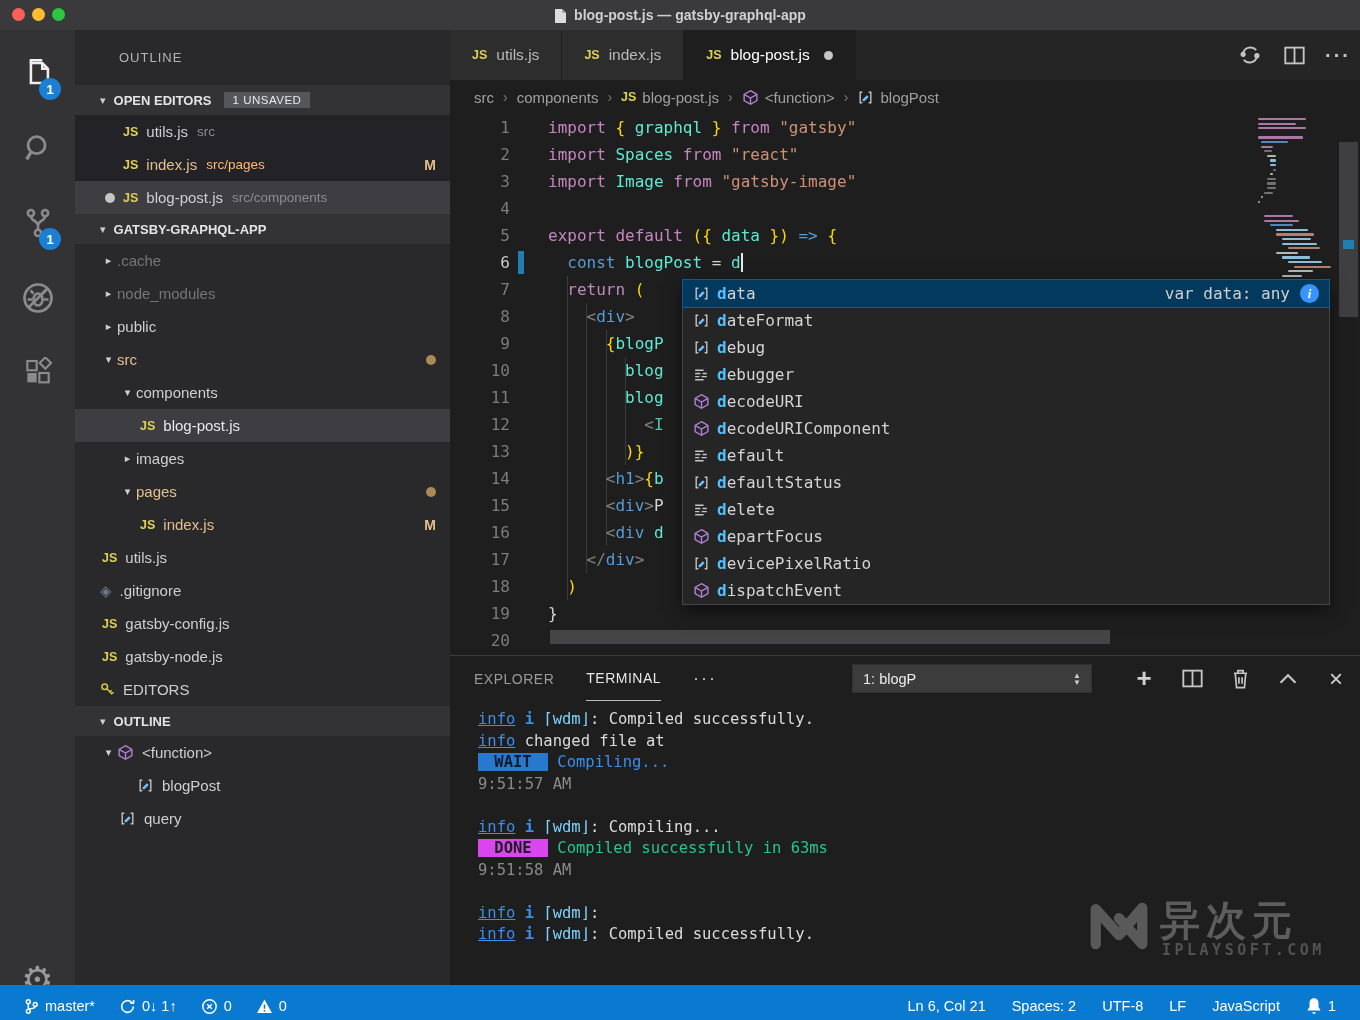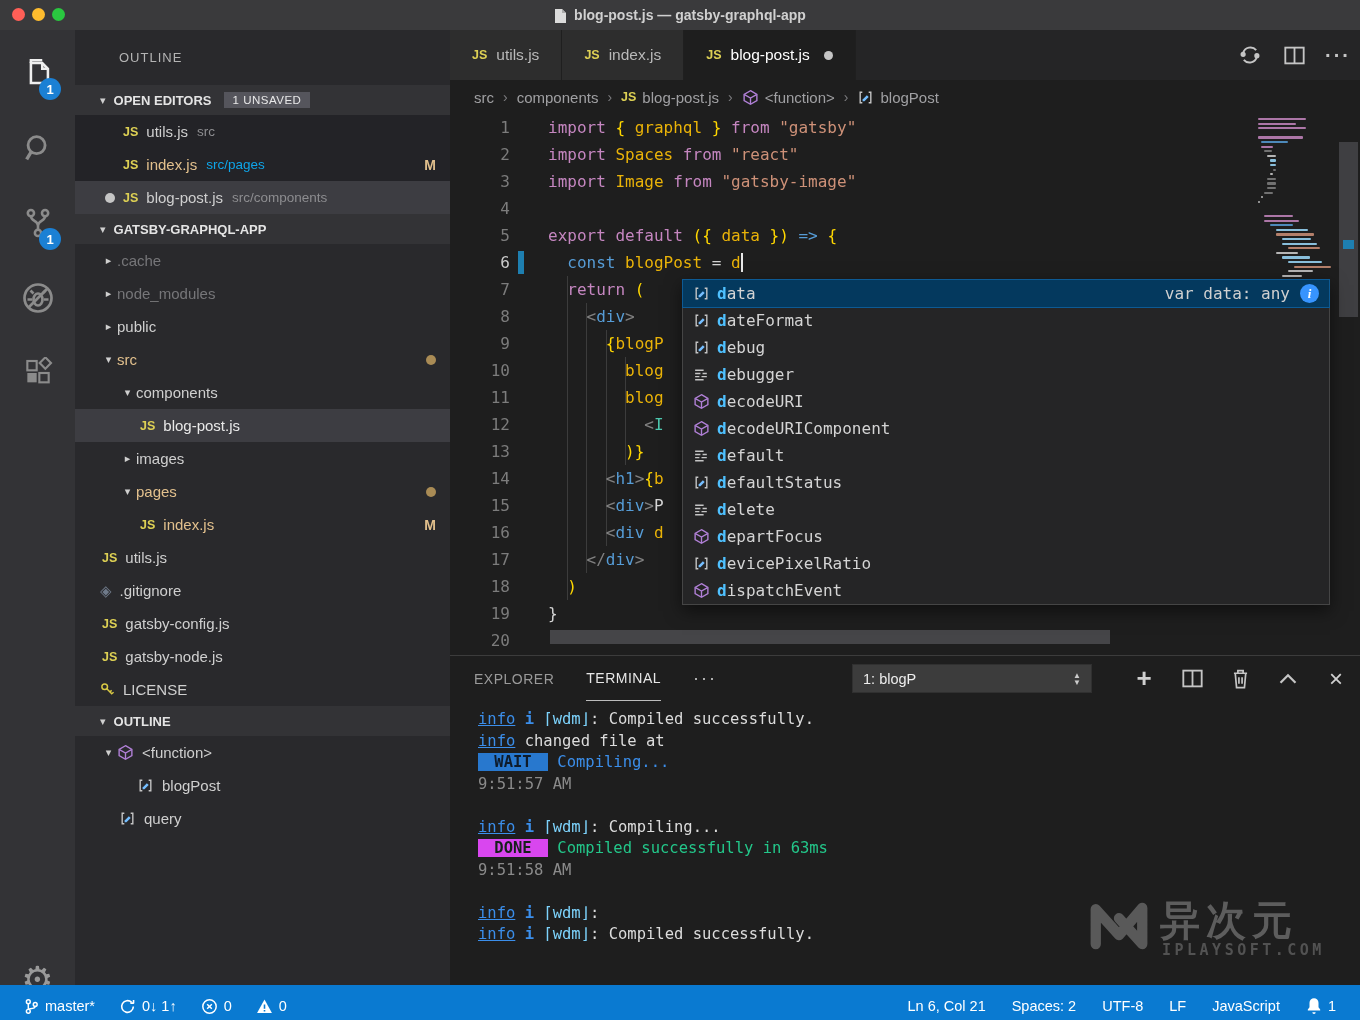--- a/index.html
+++ b/index.html
@@ -27,21 +27,21 @@
   .sb-title{height:55px;display:flex;align-items:center;padding-left:44px;font-size:13px;letter-spacing:1px;color:#b4b4b4}
   .sect{height:30px;display:flex;align-items:center;background:#333336;font-size:13px;font-weight:bold;color:#e4e4e4;padding-left:25px;position:relative}
   .sect .tri{margin-right:8px;font-size:11px;color:#cfcfcf}
   .sect .badge2{margin-left:12px;background:#55555c;color:#e8e8e8;font-weight:normal;font-size:11.5px;padding:2px 9px;letter-spacing:.5px}
   .row{height:33px;display:flex;align-items:center;font-size:15px;position:relative;white-space:nowrap;cursor:pointer}
   .row.sel{background:#3d3d42}
   .row .chev{width:17px;font-size:11px;color:#cfcfcf;text-align:center;flex:none}
   .fjs{color:#ddd054;font-weight:bold;font-size:12.5px;margin:0 8px 0 2px;flex:none}
   .row .dim{color:#767679}.row .mod{color:#e2c08d}.row .plain{color:#cfcfcf}.row .white{color:#e8e8e8}
   .row .path{margin-left:9px;color:#8d8d90;font-size:13.5px}
-  .row .path.mod{color:#0ea5e9}
+  .row .path.mod{color:#fdba74}
   .row .rbadge{position:absolute;right:14px;color:#e2c08d;font-size:14px;font-weight:bold}
   .row .dotbadge{position:absolute;right:14px;width:10px;height:10px;border-radius:50%;background:#a98b55}
   .row .udot{width:10px;height:10px;border-radius:50%;background:#c5c5c5;margin:0 6px 0 2px;flex:none}
   #open-editors-list{background:#232327}
   .oicon{margin-right:8px;flex:none;display:inline-flex}
 
   
   #editorarea{position:absolute;left:450px;top:30px;width:910px;height:625px;background:#1e1e1e}
   #tabbar{position:absolute;left:0;top:0;width:910px;height:50px;background:#252526;display:flex}
   .tab{height:50px;display:flex;align-items:center;padding:0 22px;background:#2d2d2d;border-right:1px solid #1f1f1f;
@@ -60,21 +60,21 @@
 
   
   #code{position:absolute;left:0;top:84px;width:910px;height:541px;background:#1e1e1e;
     font-family:"DejaVu Sans Mono",monospace;font-size:16px}
   .cl{position:absolute;left:0;height:27px;line-height:27px;white-space:pre;width:910px}
   .cl .ln{position:absolute;left:0;width:60px;text-align:right;color:#7c7c7c}
   .cl.cur .ln{color:#cccccc}
   .cl .src{position:absolute;left:98px}
   .gitbar{position:absolute;left:68px;top:2px;width:6px;height:23px;background:#1e7fb0}
   .caret{display:inline-block;width:2px;height:19px;background:#e8e8e8;vertical-align:-4px}
-  .tk-kw{color:#c586c0}.tk-c{color:#569cd6}.tk-v{color:#eab308}.tk-s{color:#ce9178}
+  .tk-kw{color:#c586c0}.tk-c{color:#569cd6}.tk-v{color:#5eead4}.tk-s{color:#ce9178}
   .tk-b{color:#ffd700}.tk-p{color:#808080}.tk-t{color:#569cd6}.tk-g{color:#4ec9b0}.tk-w{color:#d4d4d4}
   .guide{position:absolute;width:1px;background:#3c3c3c}
   #hscroll{position:absolute;left:100px;top:516px;width:560px;height:14px;background:#454548}
   #minimap{position:absolute;left:808px;top:2px;width:80px;height:200px;overflow:hidden}
   .mbar{position:absolute;height:2.2px;border-radius:1px;opacity:.85}
   #vscroll{position:absolute;left:888px;top:0;width:21px;height:541px;background:#1e1e1e}
   #vthumb{position:absolute;left:1px;top:28px;width:19px;height:175px;background:#3f3f42}
   #vmark{position:absolute;left:5px;top:126px;width:11px;height:9px;background:#1e7fb0}
 
   
@@ -270,21 +270,21 @@
           <span class="fjs">JS</span>
           <span class="plain">gatsby-node.js</span>
         </div>
         <div class="row" style="padding-left: 25px;">
           <span class="oicon">
             <svg width="15" height="15" viewBox="0 0 16 16">
               <circle cx="5" cy="5" r="3" fill="none" stroke="#d9c945" stroke-width="1.6"></circle>
               <path d="M7 7l6 6M10.5 10.5l2-1.6M12.5 12.5l2-1.6" stroke="#d9c945" stroke-width="1.6" fill="none"></path>
             </svg>
           </span>
-          <span class="plain">LICENSE</span>
+          <span class="plain">EDITORS</span>
         </div>
       </div>
     <div class="sect">
       <span class="tri">▾</span>
       <span>OUTLINE</span>
     </div>
     <div id="outline">
         <div class="row" style="padding-left: 25px;">
           <span class="chev">▾</span>
           <span style="margin-right:8px;display:inline-flex">

